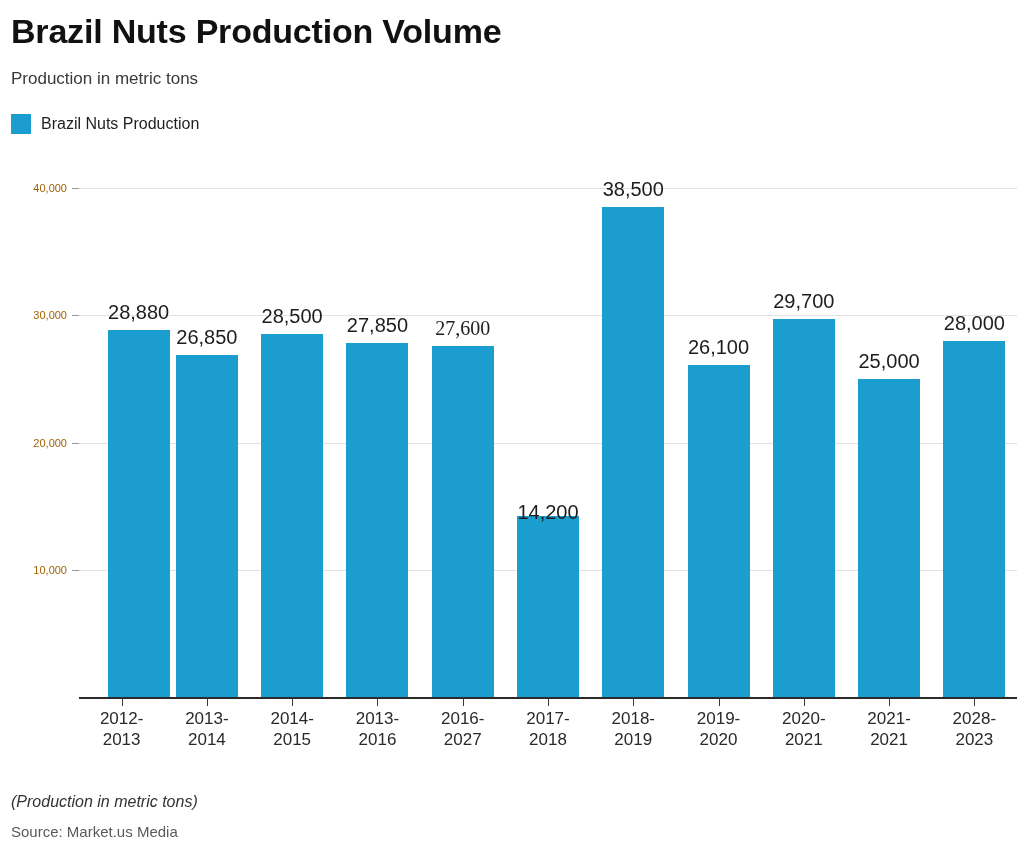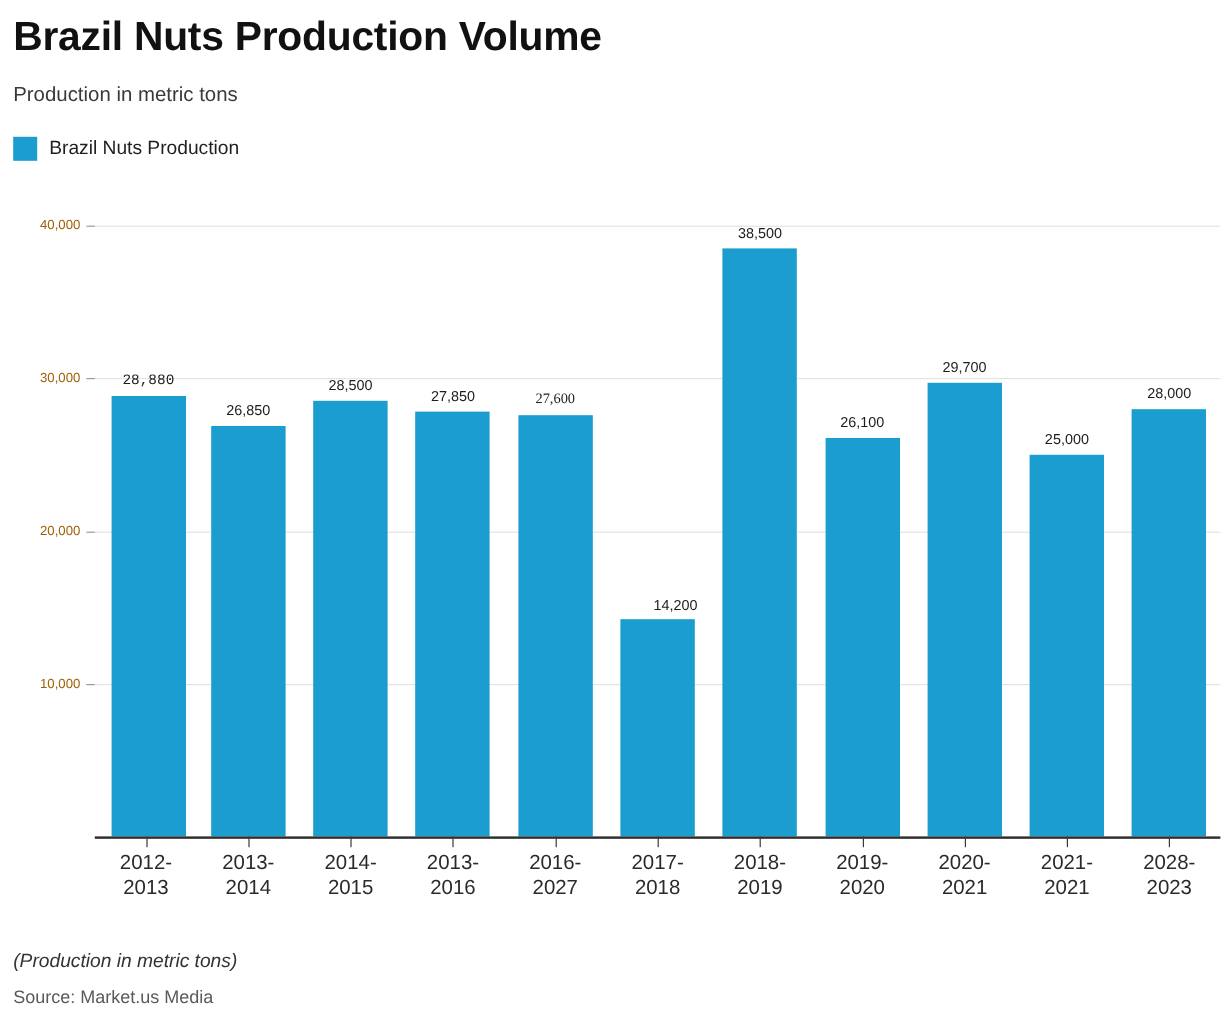--- a/index.html
+++ b/index.html
@@ -124,21 +124,21 @@
     position: absolute;
     bottom: 0;
     left: 50%;
     transform: translateX(-50%);
     width: 62px;
   }
   .bar-value {
     position: absolute;
     left: 50%;
     transform: translateX(-50%);
-    font-size: 12px;
+    font-size: 20px;
     color: #1d1d1d;
     white-space: nowrap;
   }
   .xtick {
     position: absolute;
     top: 697px;
     width: 1px;
     height: 9px;
     background: #3a3a3a;
   }
@@ -194,21 +194,21 @@
         <div class="ytick-dash" style="top: 292.581px;"></div>
         <div class="ytick-label" style="top: 292.581px;">20,000</div>
         <div class="gridline" style="top: 165.372px; background: rgb(227, 227, 227);"></div>
         <div class="ytick-dash" style="top: 165.372px;"></div>
         <div class="ytick-label" style="top: 165.372px;">30,000</div>
         <div class="gridline" style="top: 38.1628px; background: rgb(227, 227, 227);"></div>
         <div class="ytick-dash" style="top: 38.1628px;"></div>
         <div class="ytick-label" style="top: 38.1628px;">40,000</div>
       </div>
     <div class="bars" id="bars-layer">
-        <div class="bar-slot" style="left: 2px; width: 85.2727px; font-family: Liberation Mono, monospace;">
+        <div class="bar-slot" style="left: 17px; width: 85.2727px;">
           <div class="bar" title="28,880" style="height: 367.38px; background: rgb(27, 157, 208);"></div>
           <div class="bar-value" style="bottom: 373.38px;">28,880</div>
         </div>
         <div class="bar-slot" style="left: 85.2727px; width: 85.2727px;">
           <div class="bar" title="26,850" style="height: 341.557px; background: rgb(27, 157, 208);"></div>
           <div class="bar-value" style="bottom: 347.557px;">26,850</div>
         </div>
         <div class="bar-slot" style="left: 170.545px; width: 85.2727px;">
           <div class="bar" title="28,500" style="height: 362.547px; background: rgb(27, 157, 208);"></div>
           <div class="bar-value" style="bottom: 368.547px;">28,500</div>
@@ -216,21 +216,21 @@
         <div class="bar-slot" style="left: 255.818px; width: 85.2727px;">
           <div class="bar" title="27,850" style="height: 354.278px; background: rgb(27, 157, 208);"></div>
           <div class="bar-value" style="bottom: 360.278px;">27,850</div>
         </div>
         <div class="bar-slot" style="left: 341.091px; width: 85.2727px; font-family: Liberation Serif, serif;">
           <div class="bar" title="27,600" style="height: 351.098px; background: rgb(27, 157, 208);"></div>
           <div class="bar-value" style="bottom: 357.098px;">27,600</div>
         </div>
         <div class="bar-slot" style="left: 426.364px; width: 85.2727px;">
           <div class="bar" title="14,200" style="height: 180.637px; background: rgb(27, 157, 208);"></div>
-          <div class="bar-value" style="bottom: 186px; margin-left: 15px;">14,200</div>
+          <div class="bar-value" style="bottom: 173px;">14,200</div>
         </div>
         <div class="bar-slot" style="left: 511.636px; width: 85.2727px;">
           <div class="bar" title="38,500" style="height: 489.756px; background: rgb(27, 157, 208);"></div>
           <div class="bar-value" style="bottom: 495.756px;">38,500</div>
         </div>
         <div class="bar-slot" style="left: 596.909px; width: 85.2727px;">
           <div class="bar" title="26,100" style="height: 332.016px; background: rgb(27, 157, 208);"></div>
           <div class="bar-value" style="bottom: 338.016px;">26,100</div>
         </div>
         <div class="bar-slot" style="left: 682.182px; width: 85.2727px;">

